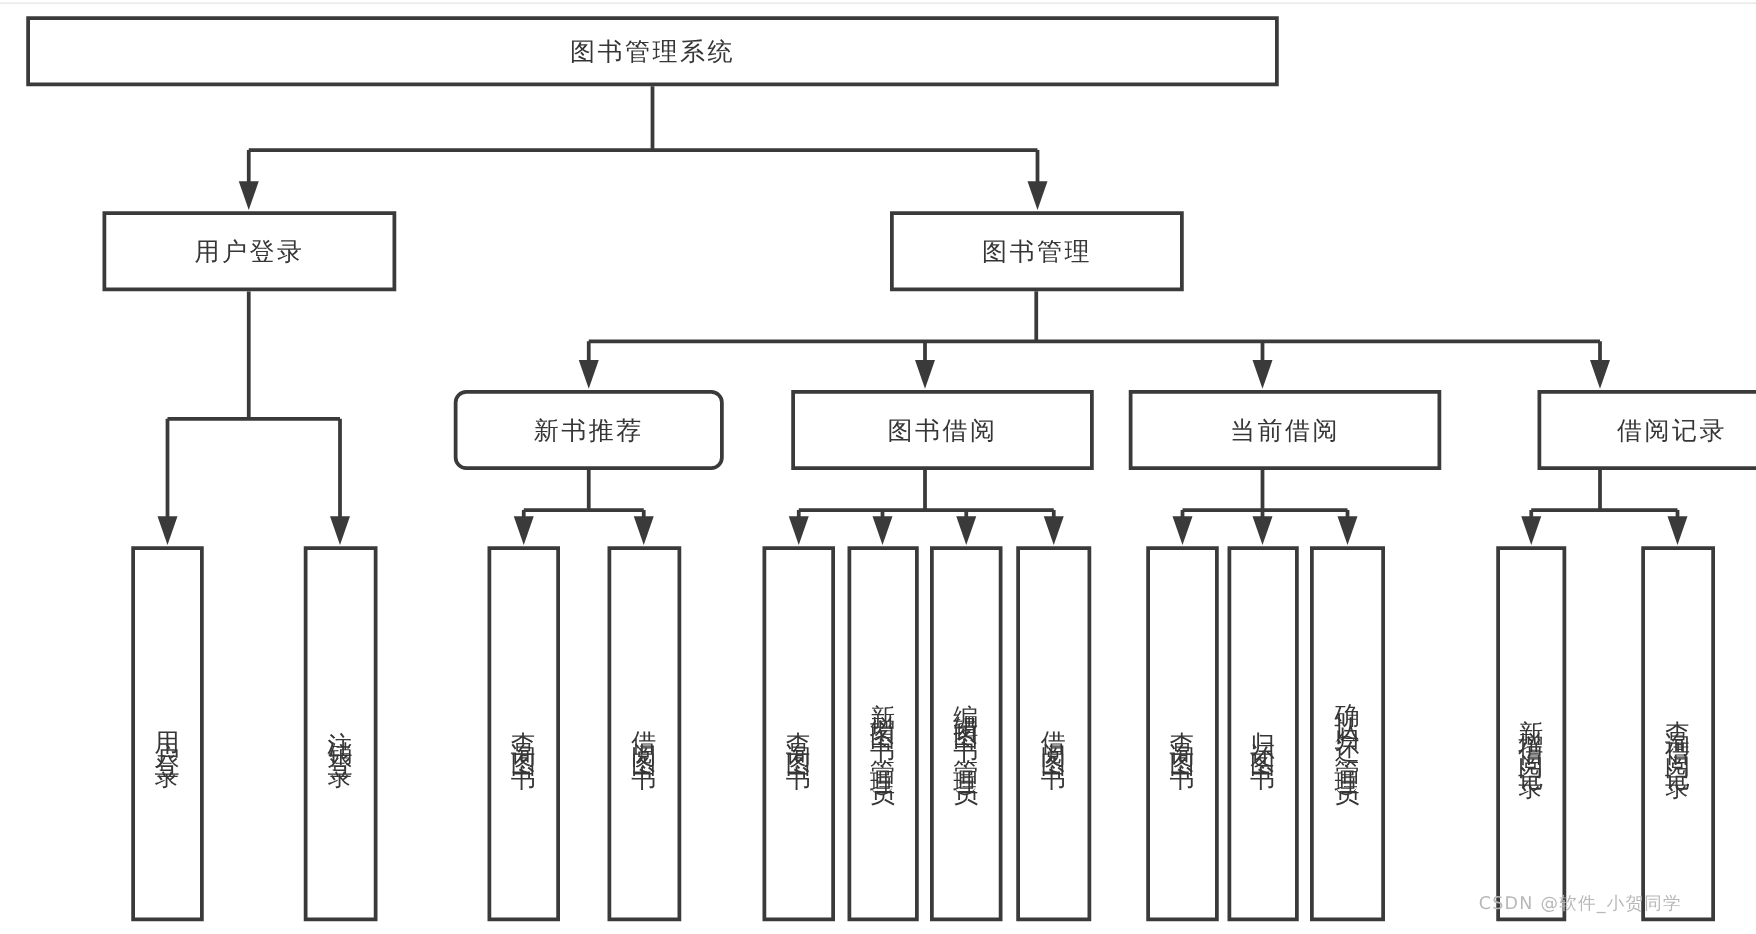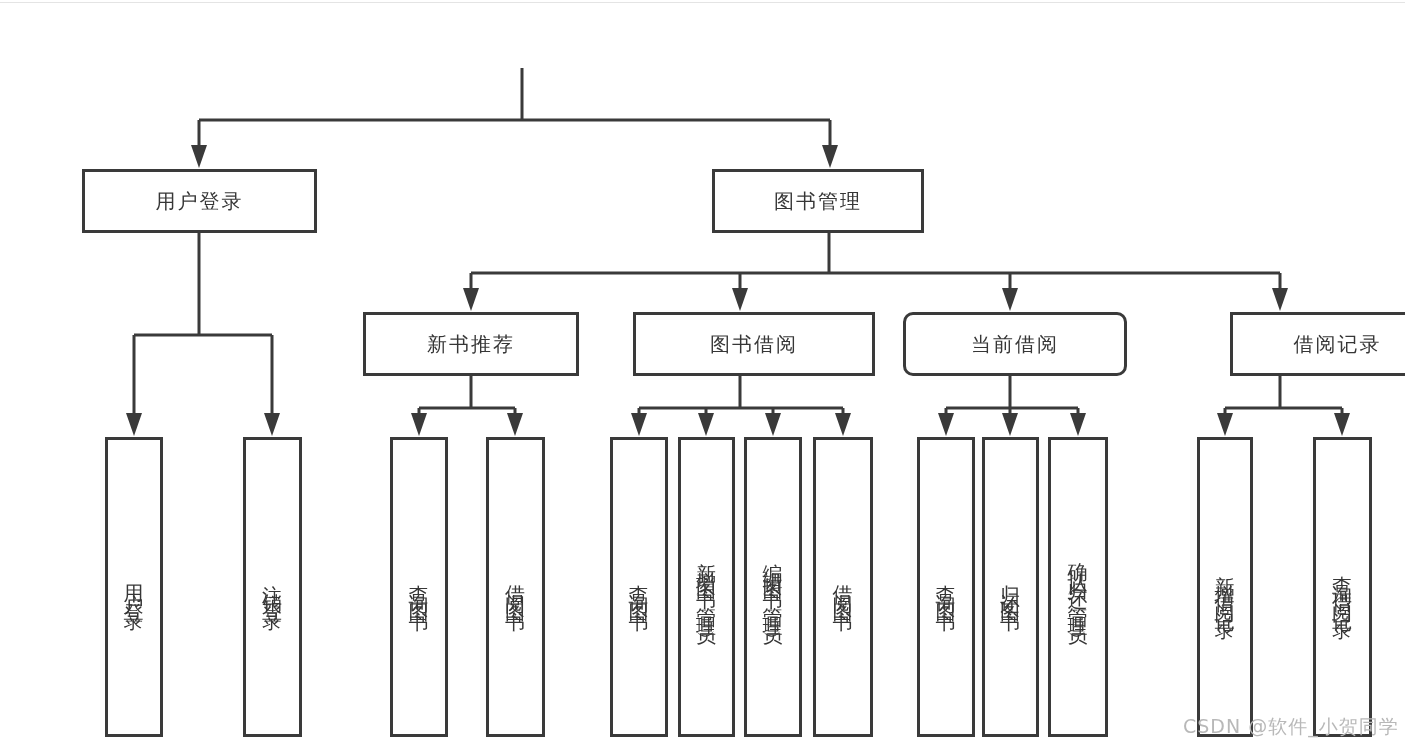--- a/index.html
+++ b/index.html
@@ -17,21 +17,21 @@
     background:#ffffff;display:flex;align-items:center;justify-content:center;
     color:var(--text);font-size:20px;letter-spacing:2px;white-space:nowrap;
   }
   .leaf{letter-spacing:0;}
   .vtext{
     writing-mode:vertical-rl;text-orientation:mixed;
     font-size:20px;letter-spacing:9px;line-height:1;color:var(--text);
   }
   .watermark{
     position:absolute;left:1183px;top:714px;z-index:5;
-    color:var(--wm);font-size:19px;letter-spacing:1px;white-space:nowrap;
+    color:var(--wm);font-size:14px;letter-spacing:1px;white-space:nowrap;
   }
 </style>
 </head>
 <body>
 
 <div class="stage" style="--line: #3a3a3a; --text: #363636; --wm: #b8b8b8;">
   <div class="topline"></div>
 
   <svg class="connectors" viewBox="0 0 1405 747" xmlns="http://www.w3.org/2000/svg">
     <path d="M522 68 V120 M199 120 H830 M199 120 V146 M830 120 V146"></path>
@@ -57,27 +57,28 @@
       <polygon points="765,413 781,413 773,436"></polygon>
       <polygon points="835,413 851,413 843,436"></polygon>
       <polygon points="938,413 954,413 946,436"></polygon>
       <polygon points="1002,413 1018,413 1010,436"></polygon>
       <polygon points="1070,413 1086,413 1078,436"></polygon>
       <polygon points="1217,413 1233,413 1225,436"></polygon>
       <polygon points="1334,413 1350,413 1342,436"></polygon>
     </g>
   </svg>
 
+  <div class="node" style="left:21px;top:13px;width:1002px;height:56px;">图书管理系统</div>
 
   <div class="node" style="left:82px;top:169px;width:235px;height:64px;">用户登录</div>
-  <div class="node" style="left:712px;top:169px;width:212px;height:64px;">图书管理</div>
+  <div class="node" style="left:712px;top:169px;width:235px;height:64px;">图书管理</div>
 
-  <div class="node" style="left:363px;top:312px;width:216px;height:64px;">新书推荐</div>
+  <div class="node" style="left:363px;top:312px;width:216px;height:64px;border-radius:10px;">新书推荐</div>
   <div class="node" style="left:633px;top:312px;width:242px;height:64px;">图书借阅</div>
-  <div class="node" style="left:903px;top:312px;width:224px;height:64px;border-radius:10px;">当前借阅</div>
+  <div class="node" style="left:903px;top:312px;width:250px;height:64px;">当前借阅</div>
   <div class="node" style="left:1230px;top:312px;width:215px;height:64px;">借阅记录</div>
 
   <div class="node leaf" style="left:105px;top:437px;width:58px;height:300px;">
     <span class="vtext">用户登录</span>
   </div>
   <div class="node leaf" style="left:243px;top:437px;width:59px;height:300px;">
     <span class="vtext">注销登录</span>
   </div>
 
   <div class="node leaf" style="left:390px;top:437px;width:58px;height:300px;">

